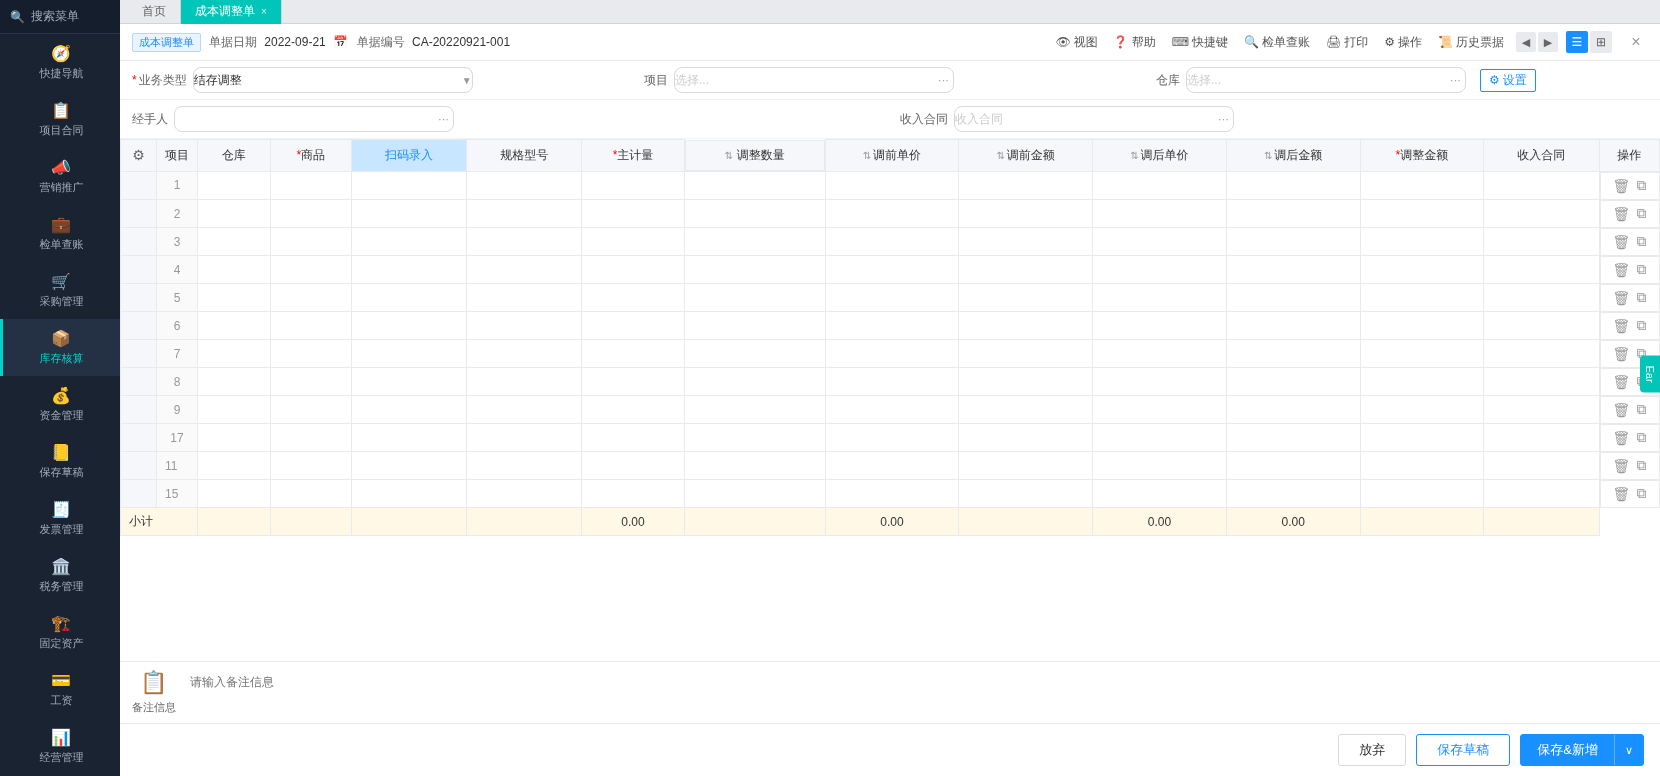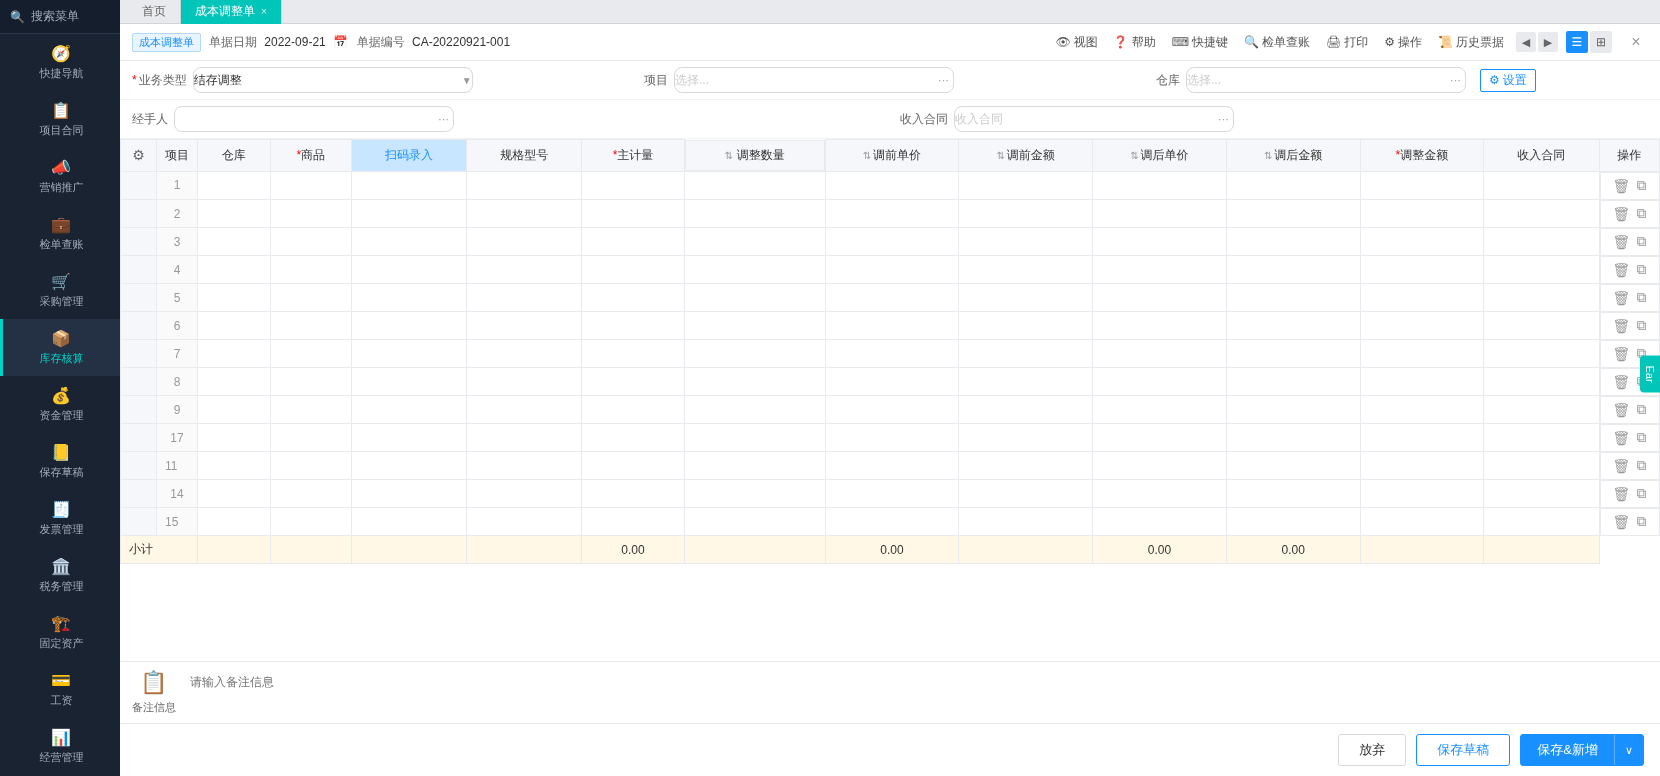--- a/index.html
+++ b/index.html
@@ -788,40 +788,20 @@
     <td></td>
     <td></td>
     <td></td>
     <td class="action-col" style="display:flex;align-items:center;justify-content:center;gap:6px;height:28px;">
       <span style="cursor:pointer;color:#999;font-size:14px;">🗑</span>
       <span style="cursor:pointer;color:#999;font-size:14px;">⧉</span>
     </td>
   </tr>
             <tr>
     <td class="settings-col"></td>
-    <td class="row-num-col" style="text-align:center;color:#999;">14</td>
-    <td></td>
-    <td></td>
-    <td></td>
-    <td></td>
-    <td></td>
-    <td></td>
-    <td></td>
-    <td></td>
-    <td></td>
-    <td></td>
-    <td></td>
-    <td></td>
-    <td class="action-col" style="display:flex;align-items:center;justify-content:center;gap:6px;height:28px;">
-      <span style="cursor:pointer;color:#999;font-size:14px;">🗑</span>
-      <span style="cursor:pointer;color:#999;font-size:14px;">⧉</span>
-    </td>
-  </tr>
-            <tr>
-    <td class="settings-col"></td>
     <td class="row-num-col" style="text-align:left;color:#999;">15</td>
     <td></td>
     <td></td>
     <td></td>
     <td></td>
     <td></td>
     <td></td>
     <td></td>
     <td></td>
     <td></td>

